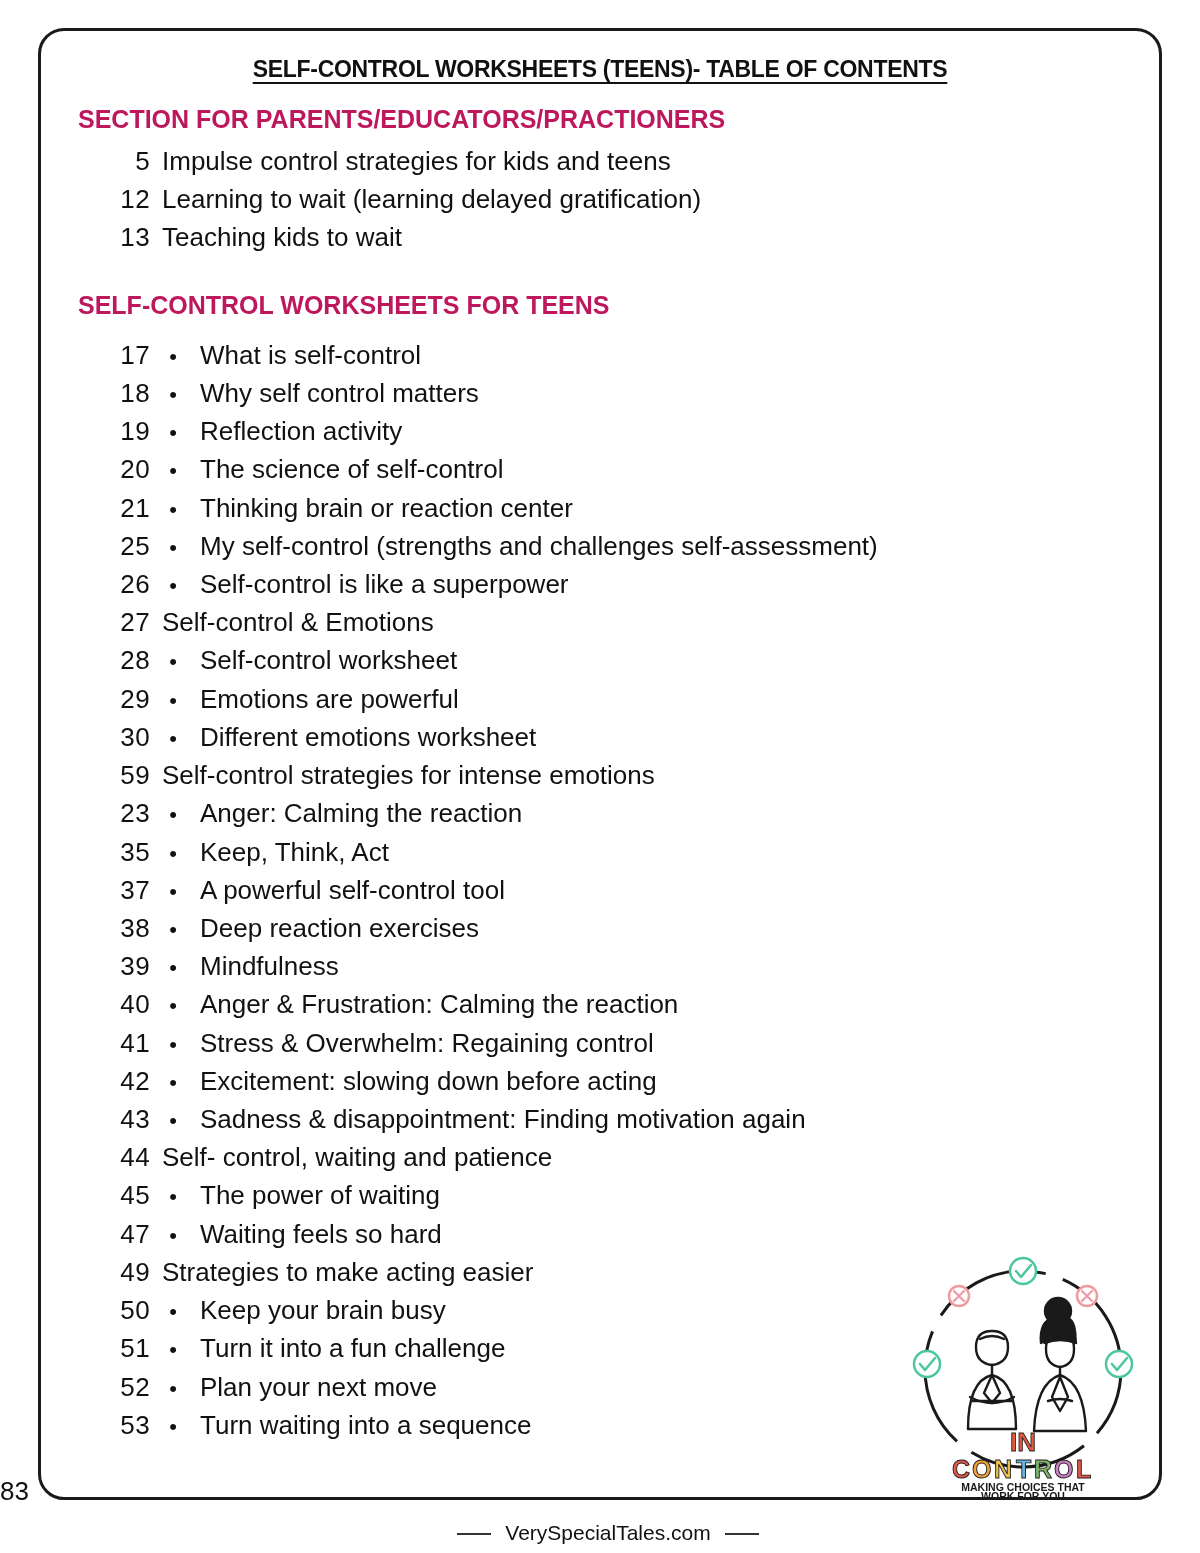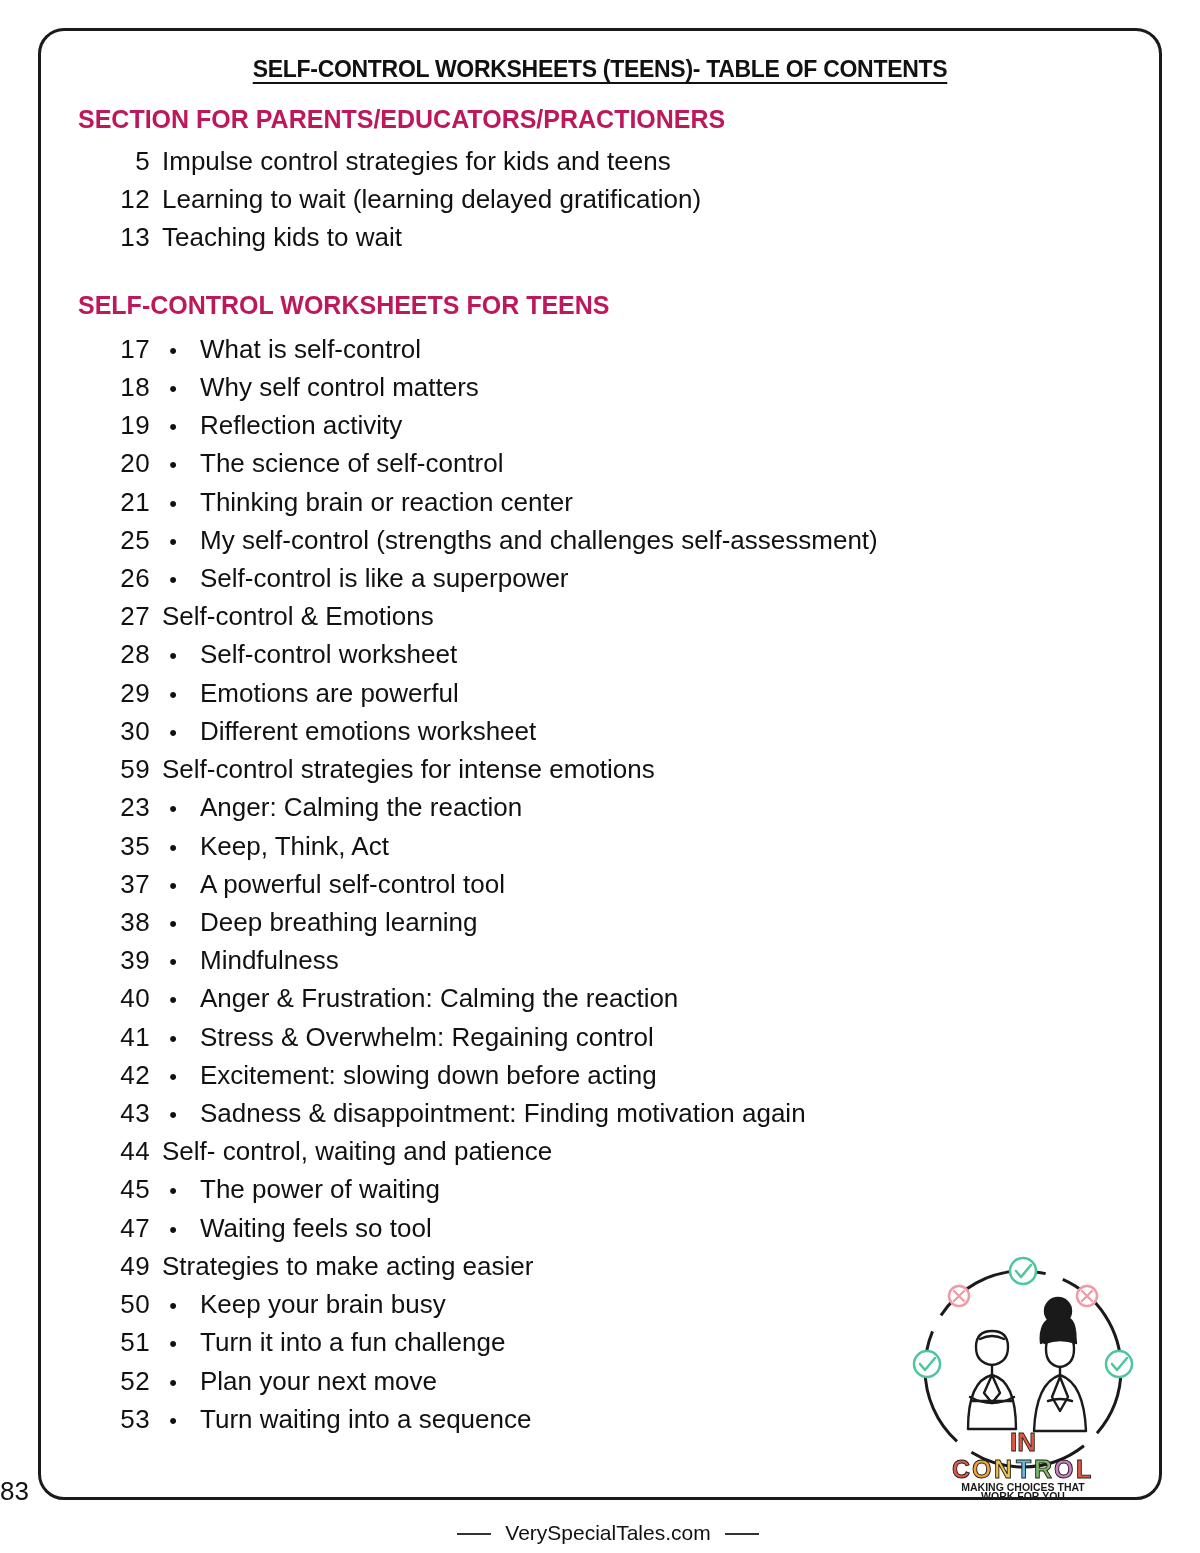--- a/index.html
+++ b/index.html
@@ -47,21 +47,21 @@
   }
 
   .section-heading {
     font-size: 25px;
     font-weight: bold;
     margin: 0 0 8px 18px;
     color: #be185d;
   }
   .section-heading.second {
     margin-top: 34px;
-    margin-bottom: 10px;
+    margin-bottom: 16px;
   }
 
   .toc-list {
     list-style: none;
     margin: 0;
     padding: 0;
   }
 
   .toc-row {
     display: flex;
@@ -236,21 +236,21 @@
         <span class="label">Keep, Think, Act</span>
       </li>
       <li class="toc-row">
         <span class="pg">37</span>
         <span class="bullet-cell">•</span>
         <span class="label">A powerful self-control tool</span>
       </li>
       <li class="toc-row">
         <span class="pg">38</span>
         <span class="bullet-cell">•</span>
-        <span class="label">Deep breathing learning</span>
+        <span class="label">Deep reaction exercises</span>
       </li>
       <li class="toc-row">
         <span class="pg">39</span>
         <span class="bullet-cell">•</span>
         <span class="label">Mindfulness</span>
       </li>
       <li class="toc-row">
         <span class="pg">40</span>
         <span class="bullet-cell">•</span>
         <span class="label">Anger &amp; Frustration: Calming the reaction</span>
@@ -275,21 +275,21 @@
         <span class="label">Self- control, waiting and patience</span>
       </li>
       <li class="toc-row">
         <span class="pg">45</span>
         <span class="bullet-cell">•</span>
         <span class="label">The power of waiting</span>
       </li>
       <li class="toc-row">
         <span class="pg">47</span>
         <span class="bullet-cell">•</span>
-        <span class="label">Waiting feels so tool</span>
+        <span class="label">Waiting feels so hard</span>
       </li>
       <li class="toc-row plain">
         <span class="pg">49</span>
         <span class="label">Strategies to make acting easier</span>
       </li>
       <li class="toc-row">
         <span class="pg">50</span>
         <span class="bullet-cell">•</span>
         <span class="label">Keep your brain busy</span>
       </li>

